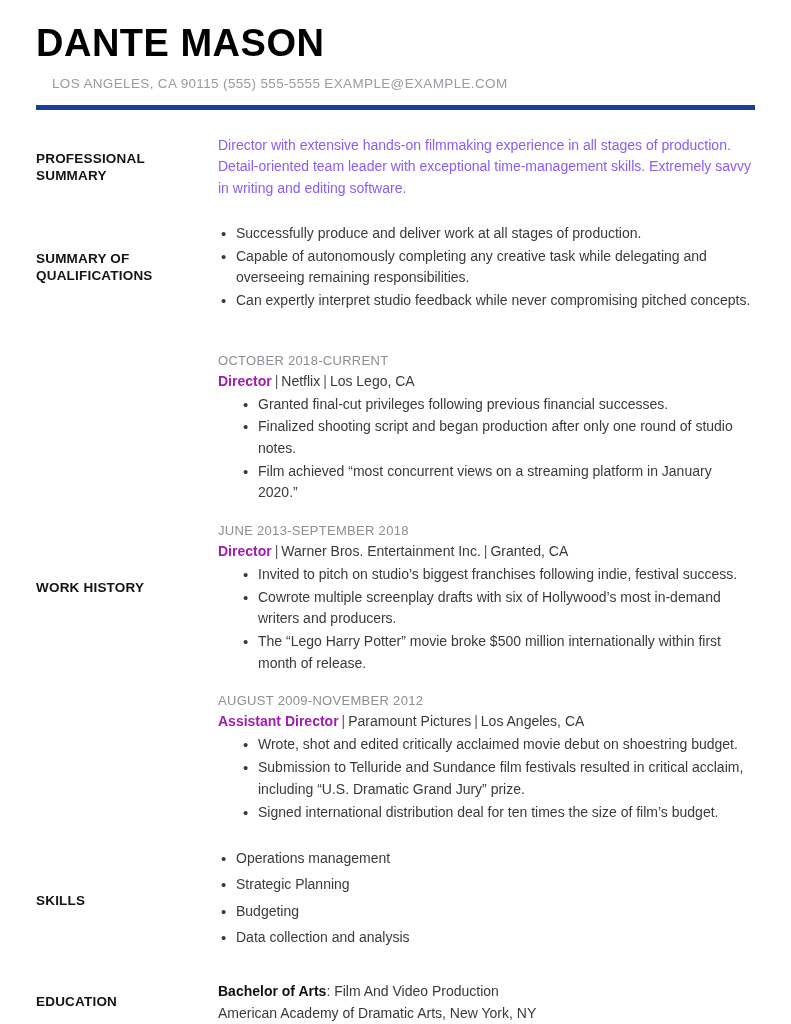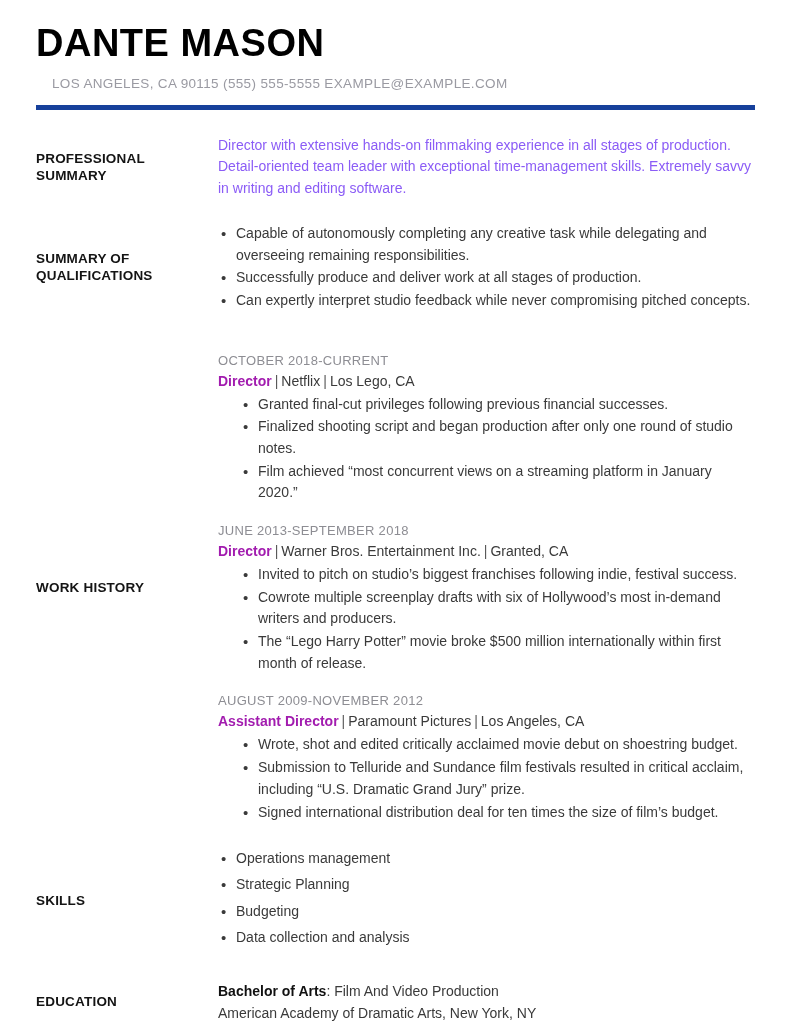--- a/index.html
+++ b/index.html
@@ -175,22 +175,22 @@
     <div class="sec-label">PROFESSIONAL SUMMARY</div>
     <div class="sec-body">
       <p class="para">Director with extensive hands-on filmmaking experience in all stages of production. Detail-oriented team leader with exceptional time-management skills. Extremely savvy in writing and editing software.</p>
     </div>
   </div>
 
   <div class="section s-quals">
     <div class="sec-label">SUMMARY OF QUALIFICATIONS</div>
     <div class="sec-body">
       <ul class="bullets">
+        <li>Successfully produce and deliver work at all stages of production.</li>
         <li>Capable of autonomously completing any creative task while delegating and overseeing remaining responsibilities.</li>
-        <li>Successfully produce and deliver work at all stages of production.</li>
         <li>Can expertly interpret studio feedback while never compromising pitched concepts.</li>
       </ul>
     </div>
   </div>
 
   <div class="section s-work">
     <div class="sec-label">WORK HISTORY</div>
     <div class="sec-body">
 
       <div class="job">

